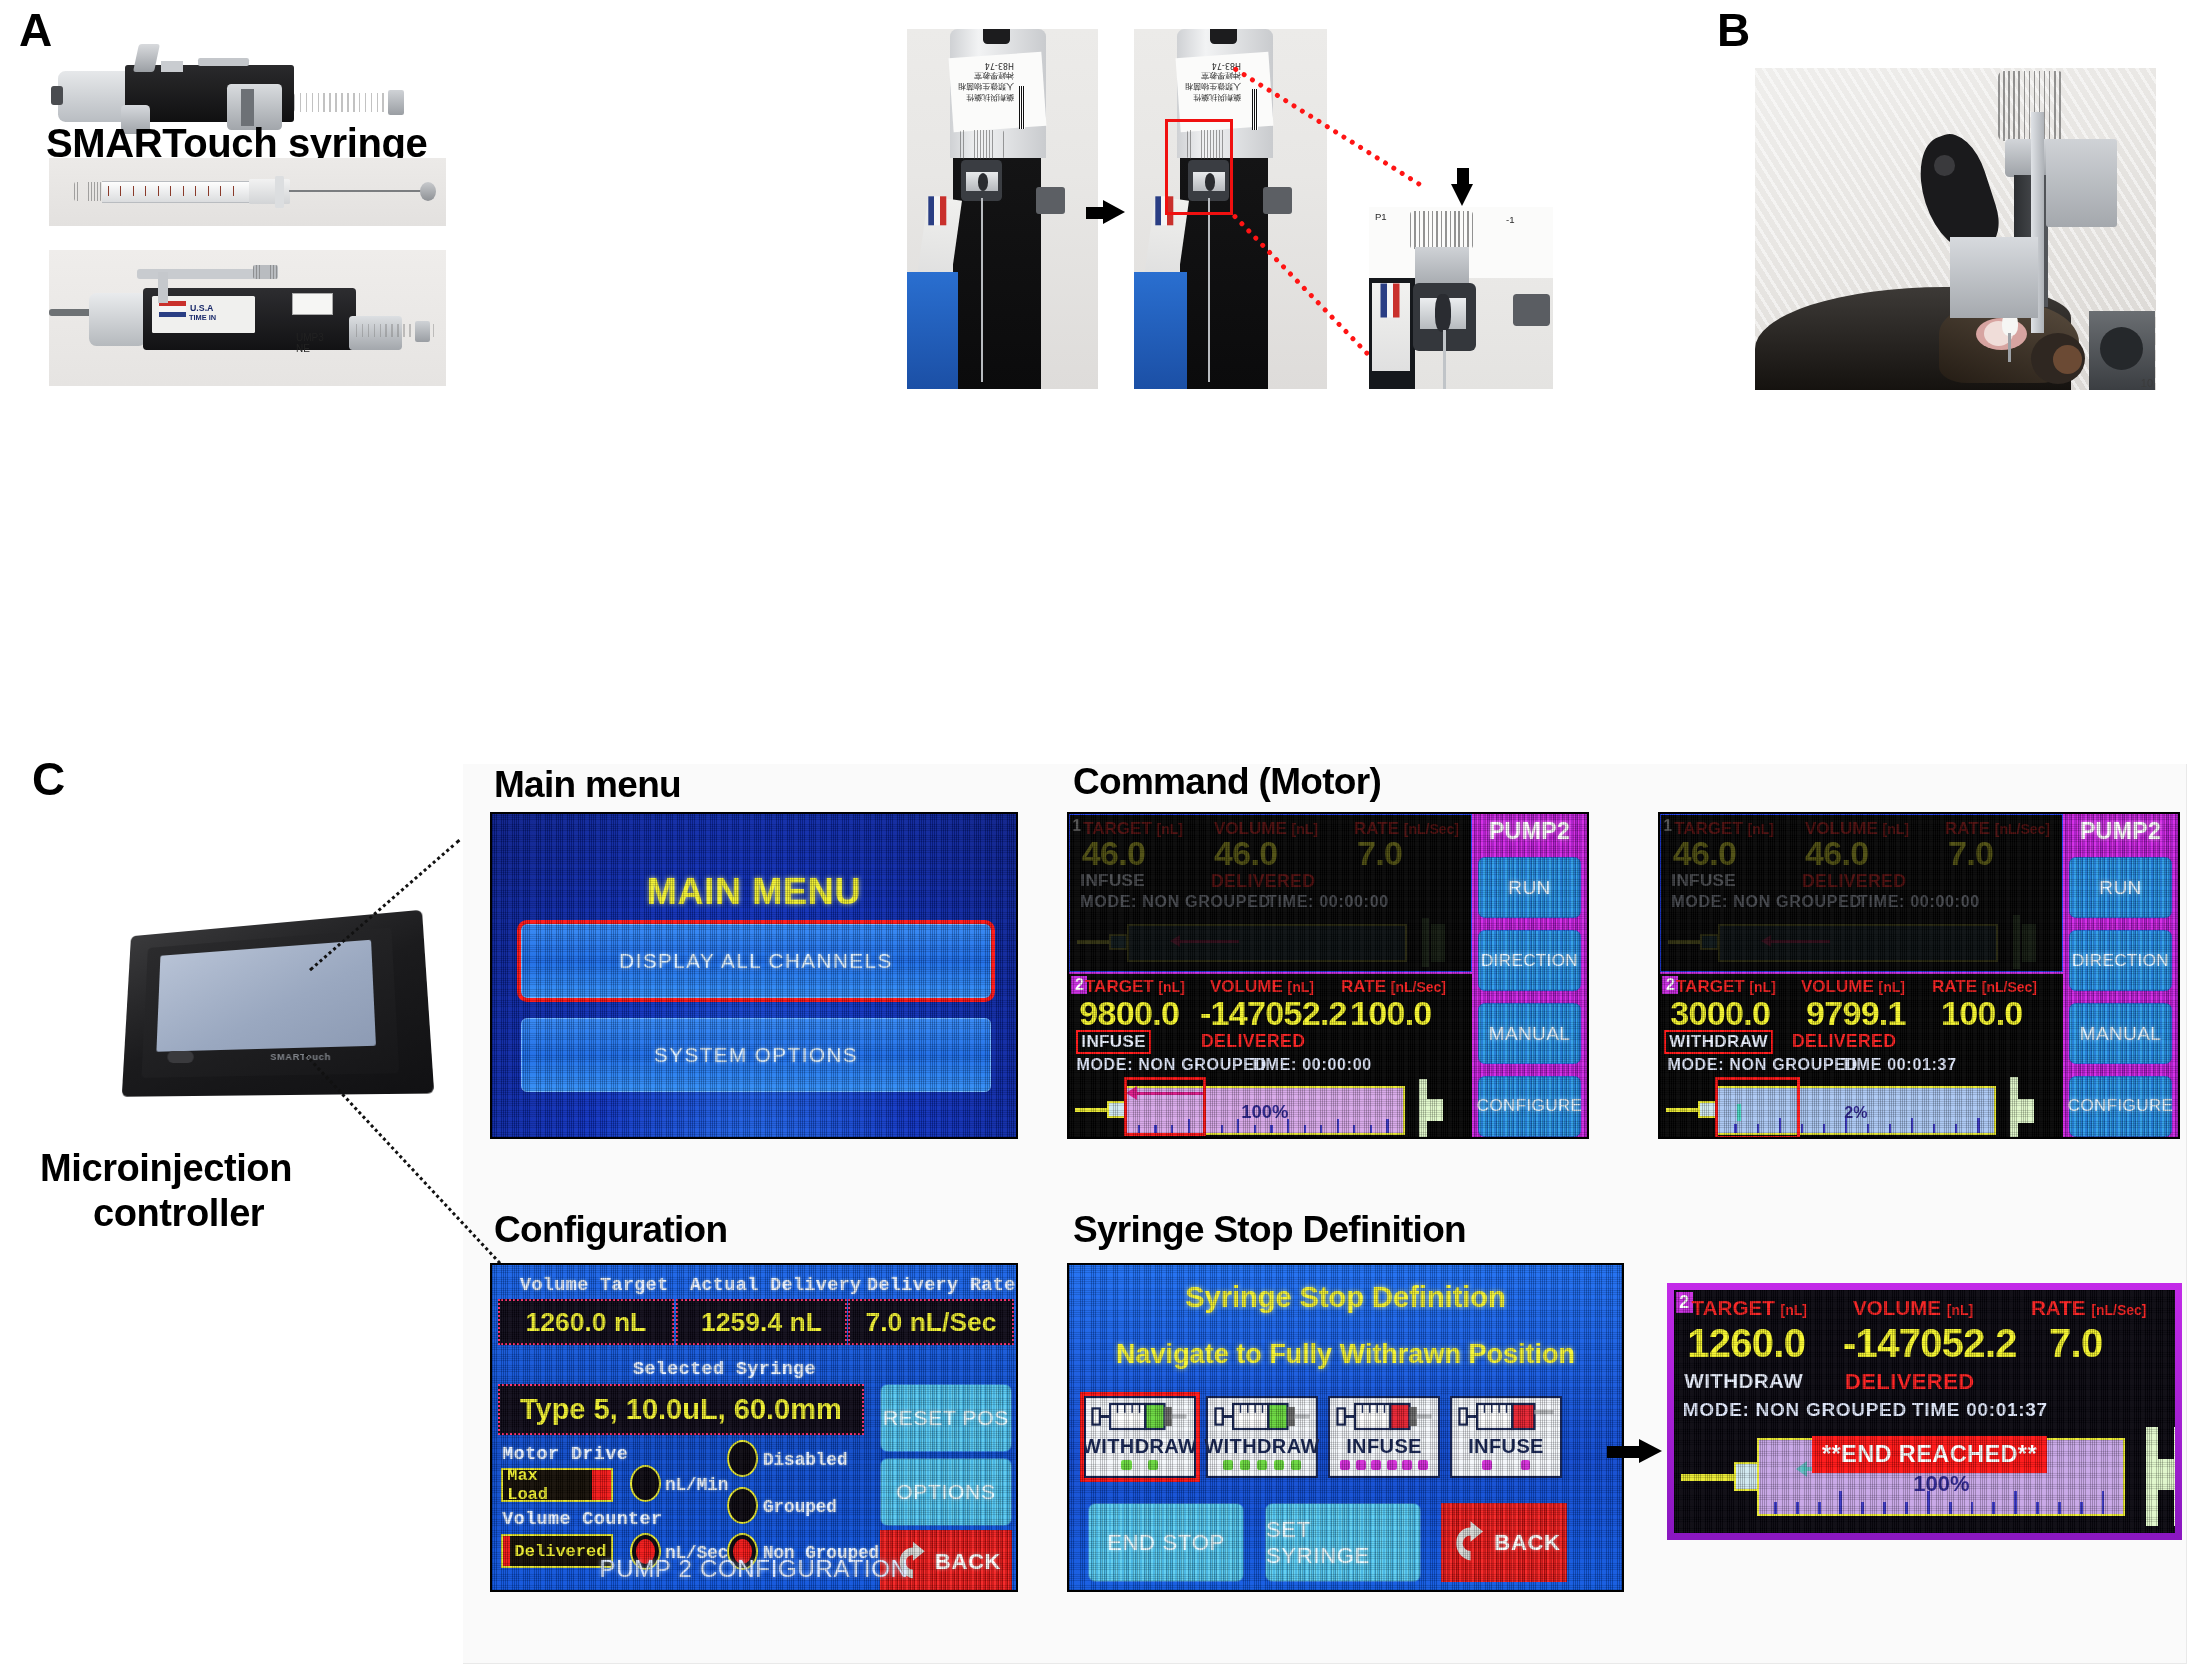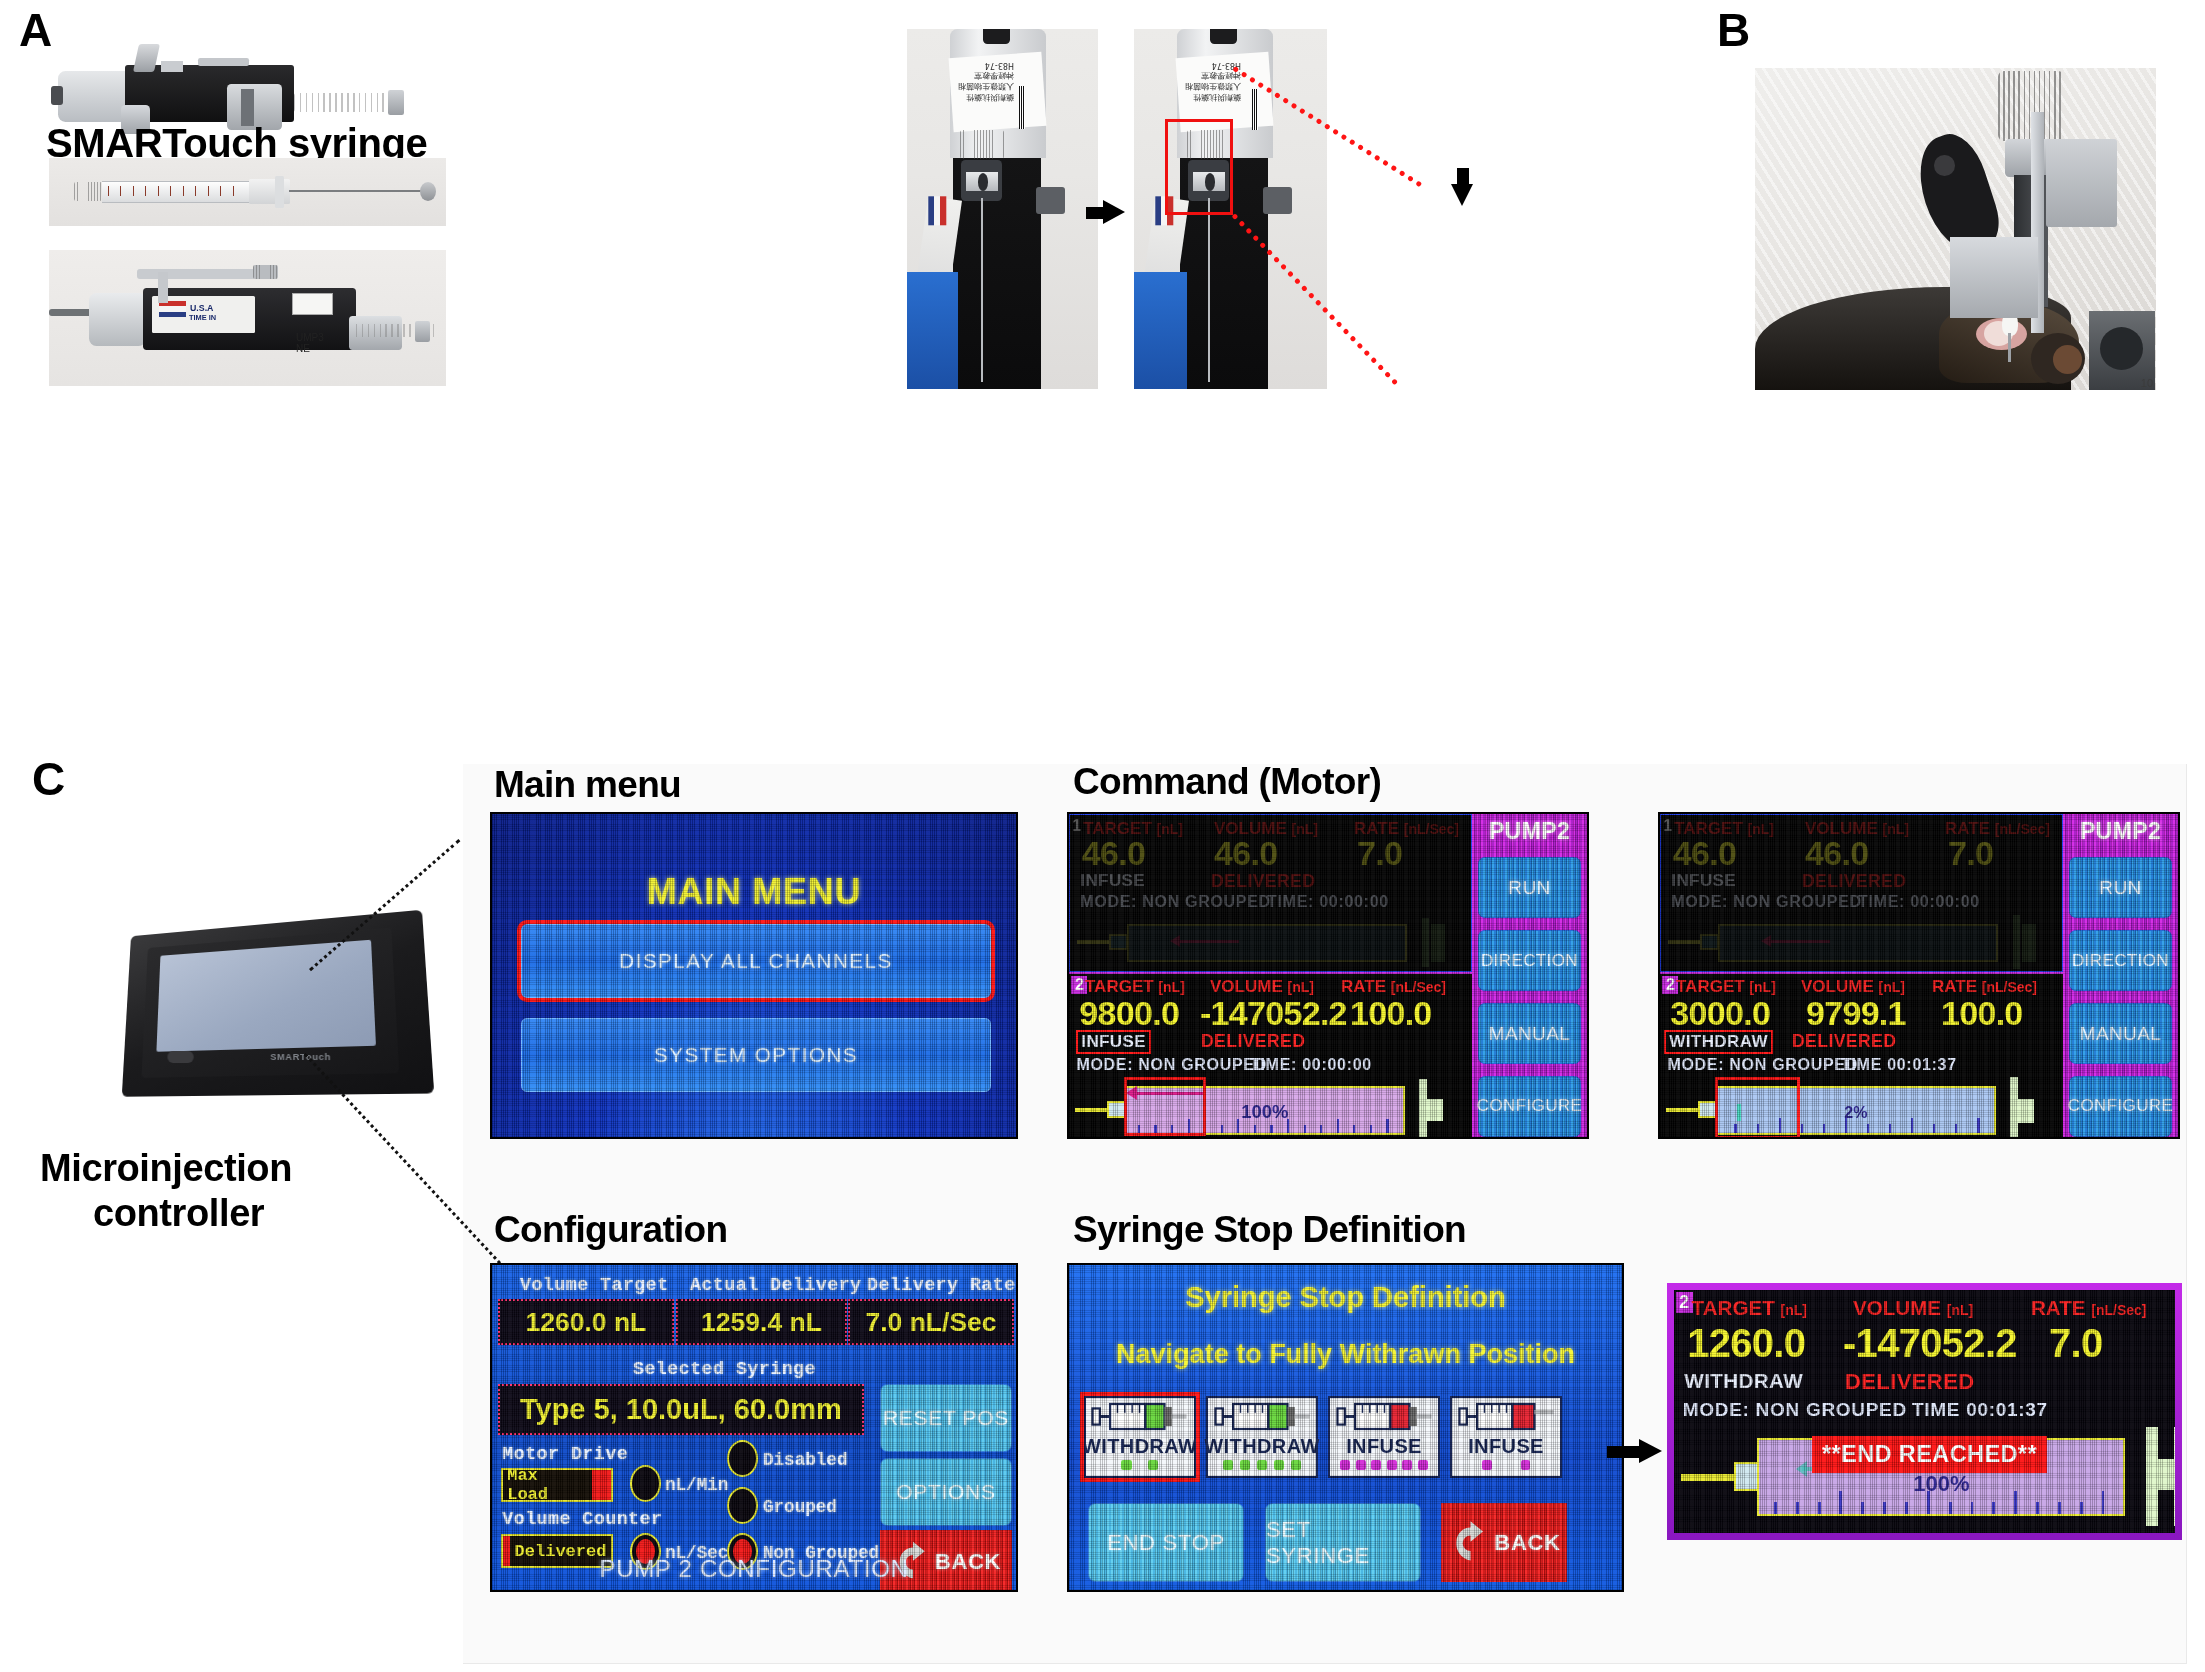--- a/index.html
+++ b/index.html
@@ -204,20 +204,36 @@
     <div style="position:absolute; left:31px; top:90px; width:68px; height:96px; border:3.7px solid #f01010;"></div>
   </div>
 
   <div class="redguide" style="left:1235px; top:66px; width:221px; transform:rotate(32deg);"></div>
   <div class="redguide" style="left:1235px; top:213px; width:235px; transform:rotate(46deg);"></div>
 
 
   <div class="arrowR" style="left:1451px; top:184px; width:0;height:0; border-left:11.8px solid transparent; border-right:11.8px solid transparent; border-top:22px solid #000;"></div>
   <div style="position:absolute; left:1457px; top:168px; width:11.8px; height:19px; background:#000;"></div>
 
+  <div class="photo" style="left:1369px; top:207px; width:184px; height:182px; background:linear-gradient(180deg,#edecea,#e4e3e1);">
+    <div style="position:absolute; left:0px; top:0px; width:184px; height:71px; background:#fbfbfa;"></div>
+    <div style="position:absolute; left:5.9px; top:4.4px; font-size:9.6px; color:#2a2a2a;">P1</div>
+    <div style="position:absolute; left:137px; top:7.4px; font-size:9.6px; color:#2a2a2a;">-1</div>
+    <div style="position:absolute; left:41px; top:4.4px; width:63px; height:38px; background:linear-gradient(180deg,#e0e2e4,#9fa3a8); border-radius:3.7px;
+                background-image:repeating-linear-gradient(90deg,rgba(60,60,60,.55) 0 1.5px,rgba(255,255,255,0) 1.5px 4.4px);"></div>
+    <div style="position:absolute; left:46px; top:40px; width:54px; height:38px; background:linear-gradient(180deg,#cfd2d6,#a7abb0);"></div>
+    <div style="position:absolute; left:0px; top:71px; width:46px; height:112px; background:#15181c;"></div>
+    <div style="position:absolute; left:44px; top:76px; width:63px; height:68px; background:#34373c; border-radius:5.9px;"></div>
+    <div style="position:absolute; left:51px; top:91px; width:46px; height:31px; background:linear-gradient(180deg,#eceef0,#b6babe);"></div>
+    <div style="position:absolute; left:66px; top:87px; width:16px; height:38px; background:#2a2c31; border-radius:40%;"></div>
+    <div style="position:absolute; left:74px; top:123px; width:2.9px; height:59px; background:#c0c4c8;"></div>
+    <div style="position:absolute; left:2.9px; top:76px; width:38px; height:88px; background:linear-gradient(180deg,#f2f2f0,#e0e0e0);"></div>
+    <div style="position:absolute; left:4.4px; top:84px; width:34px; height:19px; background:linear-gradient(180deg,#c9302c 33%,#f5f5f5 33% 66%,#2a3e84 66%); transform:rotate(90deg);"></div>
+    <div style="position:absolute; left:144px; top:87px; width:37px; height:32px; background:#5a5d62; border-radius:3.7px;"></div>
+  </div>
 
   <div class="panel-letter" style="left:1717px; top:7.4px;">B</div>
   <div class="photo" style="left:1755px; top:68px; width:401px; height:322px; background:linear-gradient(160deg,#efeeec 0%,#e8e6e3 40%,#d9d6d2 100%);">
     <div style="position:absolute; left:0; top:0; width:100%; height:100%;
                 background-image:repeating-linear-gradient(58deg, rgba(255,255,255,.5) 0 2.9px, rgba(0,0,0,0) 2.9px 8.8px);"></div>
     <div style="position:absolute; left:0px; bottom:0px; width:316px; height:103px; background:linear-gradient(180deg,#3d3a37,#15120f); border-radius:60% 30% 0 0;"></div>
     <div style="position:absolute; left:184px; bottom:7.4px; width:140px; height:81px; background:linear-gradient(200deg,#5a4d3f,#241c14); border-radius:40% 50% 30% 20%;"></div>
     <div style="position:absolute; left:221px; bottom:40px; width:51px; height:32px; background:#e8b0ae; border-radius:50%; opacity:.9;"></div>
     <div style="position:absolute; left:229px; bottom:44px; width:29px; height:25px; background:#f0ddd9; border-radius:50%;"></div>
     <div style="position:absolute; left:276px; bottom:5.9px; width:54px; height:51px; background:#2f2721; border-radius:50%;"></div>

